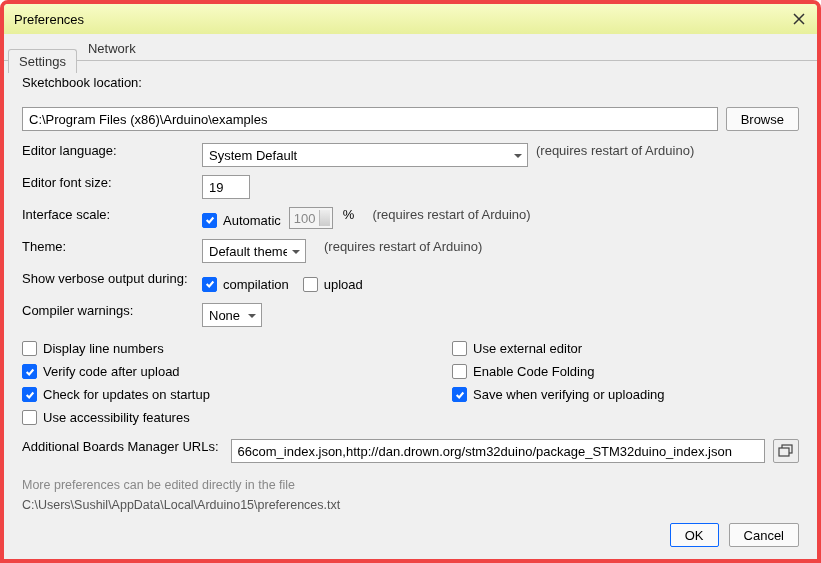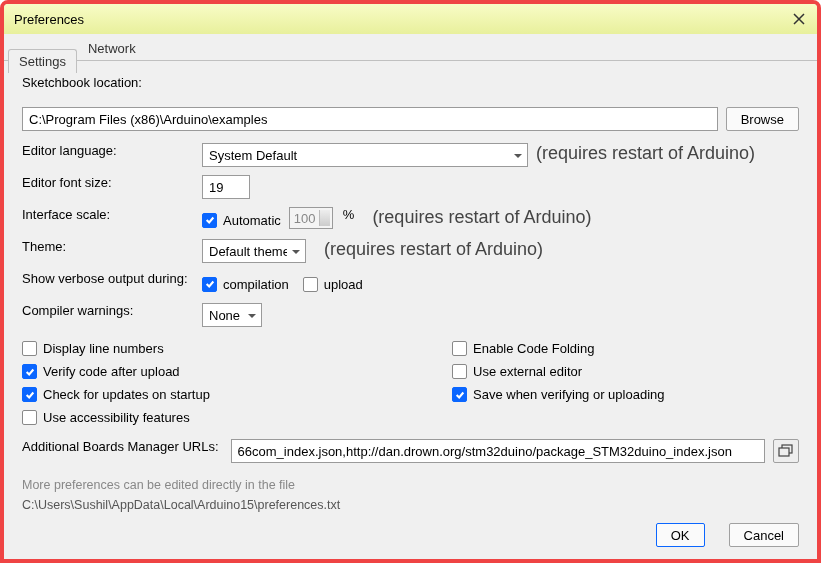--- a/index.html
+++ b/index.html
@@ -13,33 +13,33 @@
 .tab.active { background: #f0f0f0; border-color: #c0c0c0; border-radius: 3px 3px 0 0; position: relative; top: 13px; }
 .content { flex: 1; padding: 14px 18px 10px 18px; display: flex; flex-direction: column; gap: 6px; overflow: auto; }
 .row { display: flex; gap: 8px; min-height: 26px; }
 .label-col { width: 172px; flex-shrink: 0; }
 input[type=text] { border: 1px solid #9a9a9a; background: #fff; padding: 6px 6px; font: inherit; height: 24px; }
 .full-input { flex: 1; }
 .btn { border: 1px solid #a0a0a0; background: #fafafa; padding: 3px 14px; font: inherit; height: 24px; cursor: pointer; border-radius: 2px; }
 .select { border: 1px solid #9a9a9a; background: #fff; padding: 2px 18px 2px 6px; font: inherit; height: 24px; appearance: none; position: relative; }
 .select-wrap { position: relative; display: inline-block; }
 .select-wrap::after { content: ""; position: absolute; right: 6px; top: 50%; transform: translateY(-50%); border-left: 4px solid transparent; border-right: 4px solid transparent; border-top: 4px solid #555; pointer-events: none; }
-.hint { color: #444; font-size: 18px; }
+.hint { color: #444; font-size: 13px; }
 .small-input { width: 48px; }
 .spinner { width: 44px; border: 1px solid #9a9a9a; background: #f4f4f4; height: 22px; display: inline-flex; align-items: center; padding: 0 2px 0 4px; color: #888; position: relative; }
 .spinner::after { content: ""; position: absolute; right: 2px; top: 2px; bottom: 2px; width: 10px; background: linear-gradient(#eee,#ccc); border-left: 1px solid #bbb; }
 .checkbox { display: inline-flex; align-items: center; gap: 6px; cursor: pointer; }
 .cb { width: 15px; height: 15px; border: 1px solid #888; background: #fff; border-radius: 2px; display: inline-flex; align-items: center; justify-content: center; flex-shrink: 0; }
 .cb.checked { background: #0a66ff; border-color: #0a66ff; }
 .cb.checked svg { stroke: #fff; stroke-width: 2.5; }
 .two-col { display: flex; gap: 40px; margin-top: 6px; }
 .col { display: flex; flex-direction: column; gap: 8px; }
 .col-left { width: 390px; }
 .more-text { color: #888; font-size: 12.5px; line-height: 1.6; margin-top: 4px; }
-.footer { display: flex; justify-content: flex-end; gap: 24px; padding: 10px 18px 12px; }
+.footer { display: flex; justify-content: flex-end; gap: 10px; padding: 10px 18px 12px; }
 .footer .btn.primary { border-color: #0a66ff; }
 .icon-btn { width: 26px; height: 24px; border: 1px solid #a0a0a0; background: #eee; display: inline-flex; align-items: center; justify-content: center; cursor: pointer; border-radius: 2px; }
 .icon-btn svg { stroke: #444; }
 .pct { margin-left: 2px; }
 </style>
 </head>
 <body>
 
 <div class="window">
 
@@ -157,25 +157,25 @@
           <span>Check for updates on startup</span>
         </span>
         <span class="checkbox">
           <span class="cb"></span>
           <span>Use accessibility features</span>
         </span>
       </div>
       <div class="col">
         <span class="checkbox">
           <span class="cb"></span>
+          <span>Use external editor</span>
+        </span>
+        <span class="checkbox">
+          <span class="cb"></span>
           <span>Enable Code Folding</span>
-        </span>
-        <span class="checkbox">
-          <span class="cb"></span>
-          <span>Use external editor</span>
         </span>
         <span class="checkbox">
           <span class="cb checked">
               <svg width="10" height="10" viewBox="0 0 12 12" fill="none">
                 <path d="M2 6 L5 9 L10 3"></path>
               </svg>
             </span>
           <span>Save when verifying or uploading</span>
         </span>
       </div>

